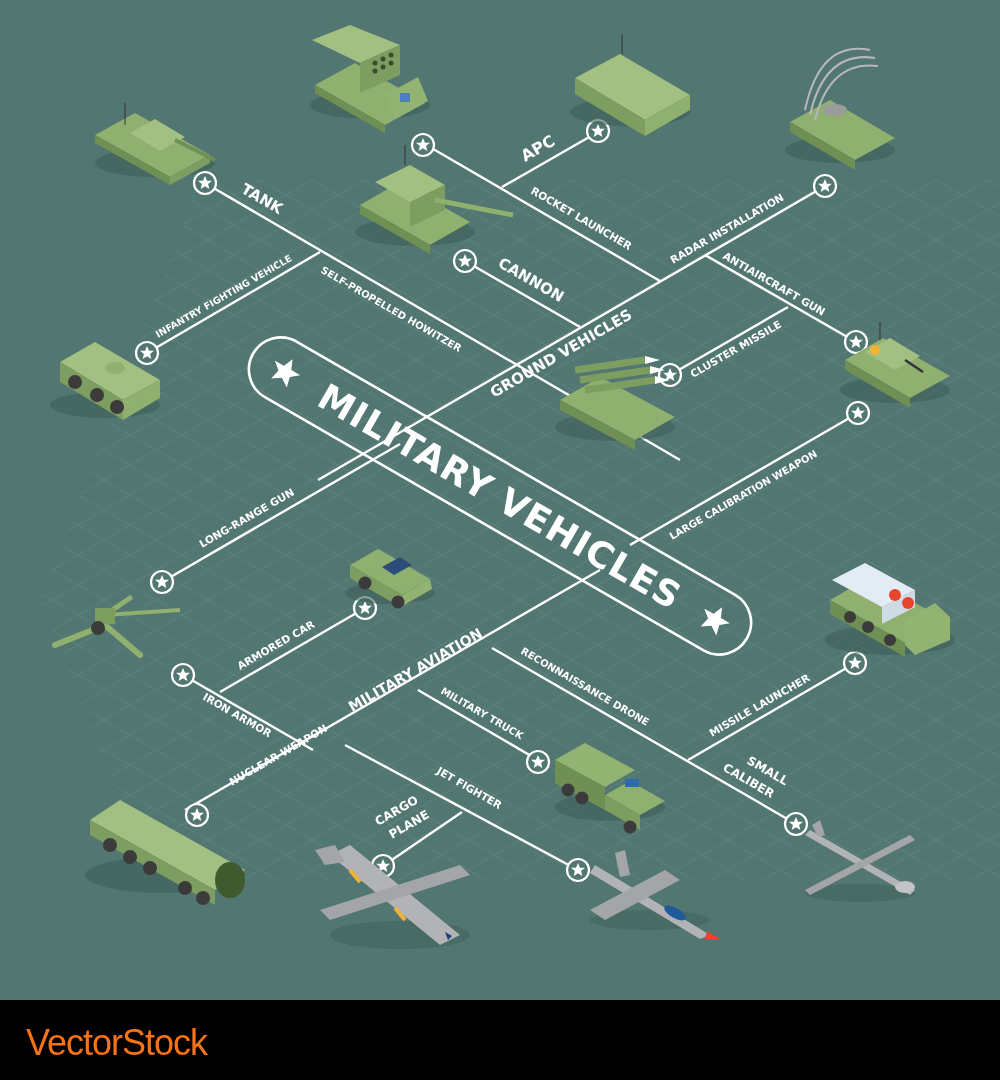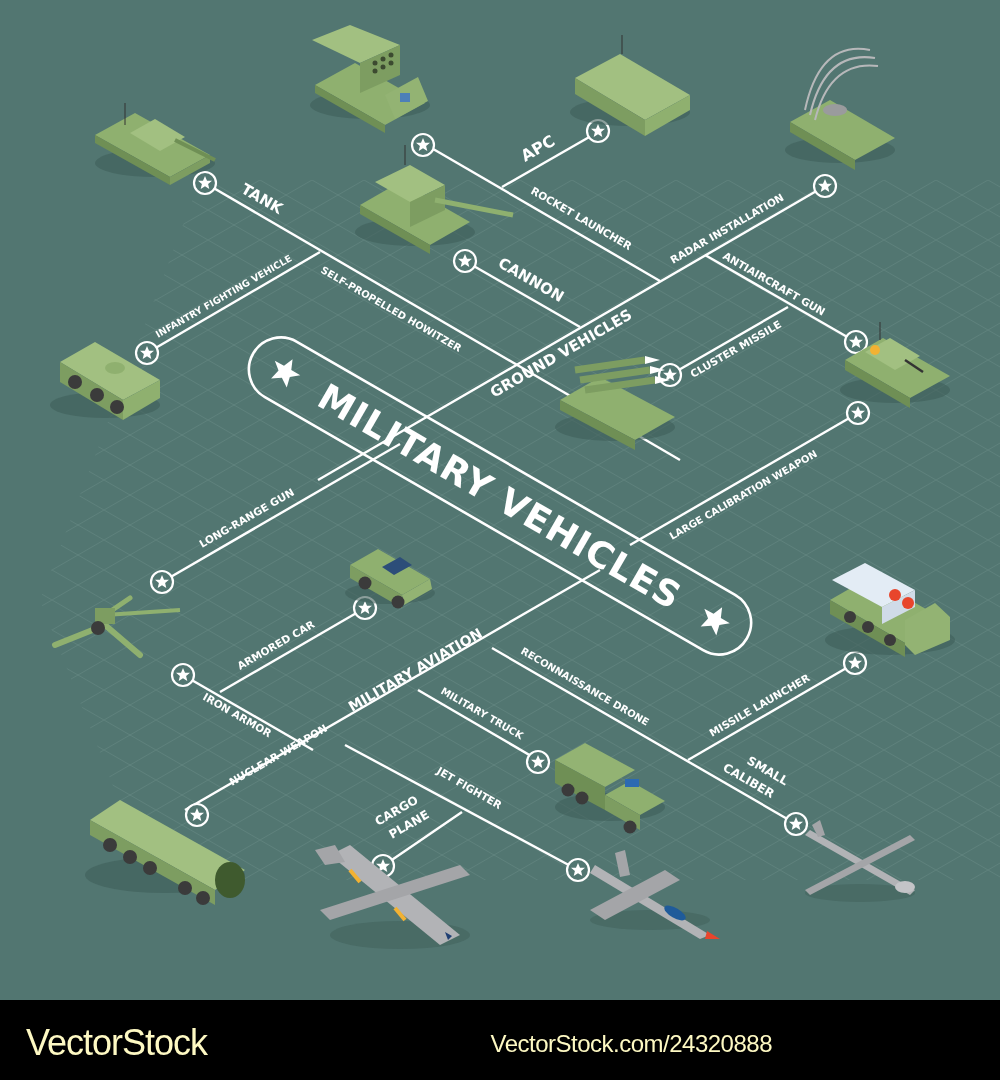--- a/index.html
+++ b/index.html
@@ -1,20 +1,20 @@
 <!DOCTYPE html>
 <html><head>
 <meta charset="utf-8">
 <style>
   html,body{margin:0;padding:0;}
   body{width:1000px;height:1080px;background:#000;overflow:hidden;font-family:"DejaVu Sans",sans-serif;}
   #stage{position:absolute;left:0;top:0;width:1000px;height:1000px;background:#527671;overflow:hidden;}
   svg{position:absolute;left:0;top:0;}
   .lbl{fill:#ffffff;font-family:"DejaVu Sans",sans-serif;font-weight:bold;}
-  #footer{position:absolute;left:0;top:1000px;width:800px;height:80px;background:#000;color:#fef9c3;}
+  #footer{position:absolute;left:0;top:1000px;width:800px;height:80px;background:#000;color:#f97316;}
   #brand{position:absolute;left:26px;top:22px;font-family:"Liberation Sans",sans-serif;font-size:36px;letter-spacing:-1px;}
   #ref{position:absolute;right:28px;top:30px;font-family:"Liberation Sans",sans-serif;font-size:24px;letter-spacing:-0.5px;}
 </style>
 </head>
 <body>
 
 <div id="stage">
 <svg width="1000" height="1000" viewBox="0 0 1000 1000">
   <defs>
     <pattern id="isoGrid" width="52" height="30" patternUnits="userSpaceOnUse">
@@ -290,14 +290,13 @@
     <polygon points="-50,-35 55,25 50,30 -55,-30" fill="#b2b3b6"></polygon>
     <polygon points="-55,25 50,-30 55,-25 -50,30" fill="#a4a5a8"></polygon>
     <polygon points="-48,-40 -40,-45 -35,-30 -42,-28" fill="#a4a5a8"></polygon>
     <ellipse cx="45" cy="22" rx="10" ry="6" fill="#c3c4c7"></ellipse>
   </g>
 </svg>
 </div>
 
 <div id="footer">
   <div id="brand">VectorStock</div>
-  <div id="ref">VectorStock.com/24320888</div>
 </div>
 
 </body></html>

